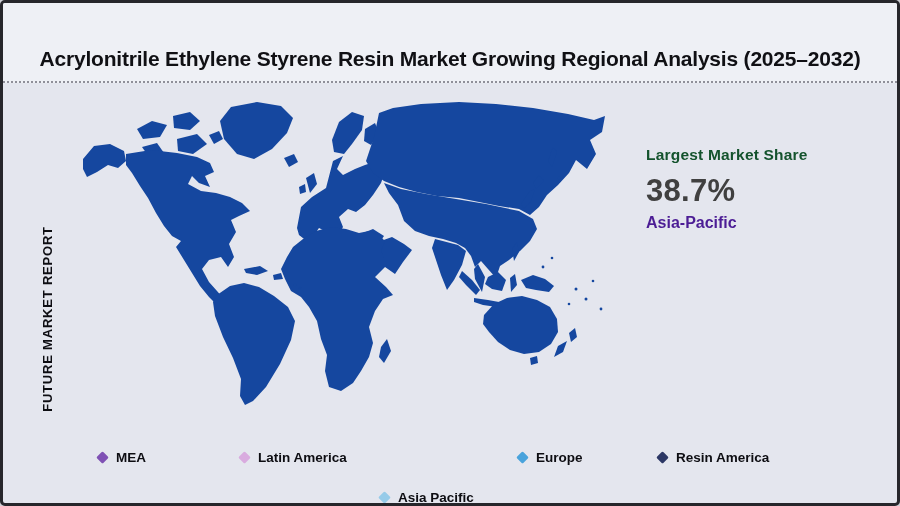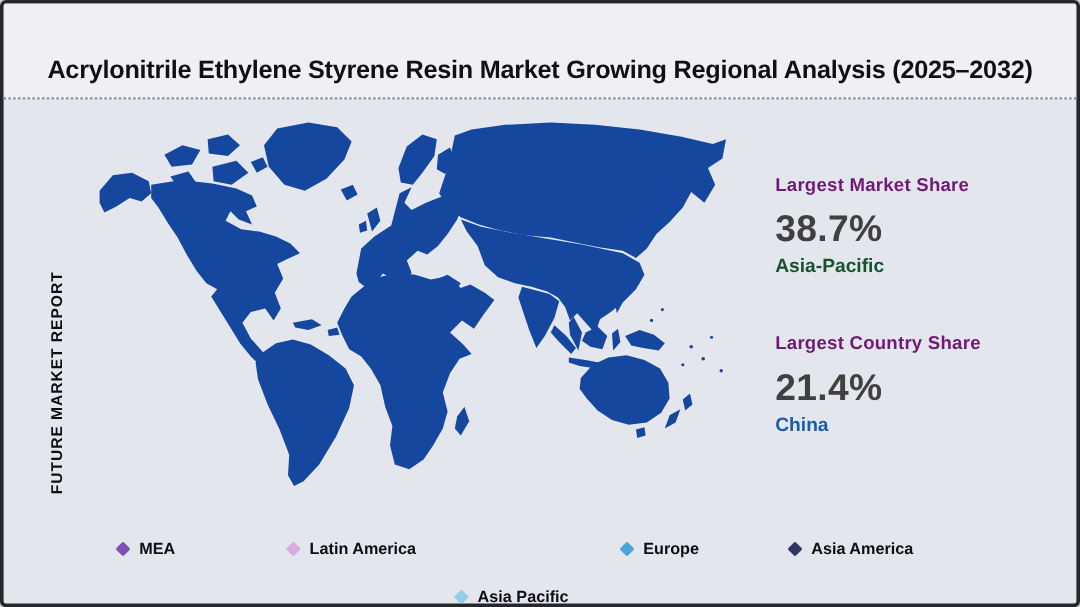--- a/index.html
+++ b/index.html
@@ -26,21 +26,21 @@
   .watermark{
     position:absolute;left:44px;top:316px;
     transform:translate(-50%,-50%) rotate(-90deg);
     transform-origin:center;
     white-space:nowrap;
     font-size:13px;font-weight:bold;color:#0d0d12;letter-spacing:0.8px;
   }
   .map-wrap{position:absolute;left:78px;top:96px;width:535px;height:315px;}
   .stats{position:absolute;left:643px;top:143px;width:240px;}
   .stat + .stat{margin-top:46px;}
-  .stat-label{font-size:15.5px;font-weight:bold;color:#701a75;letter-spacing:0.2px;}
+  .stat-label{font-size:15.5px;font-weight:bold;color:#14532d;letter-spacing:0.2px;}
   .stat-value{font-size:31px;font-weight:bold;color:#404040;margin-top:9px;letter-spacing:0.3px;}
   .stat-region{font-size:16px;font-weight:bold;margin-top:5px;}
   .legend{position:absolute;top:447px;left:0;width:100%;height:20px;}
   .legend-item{position:absolute;display:flex;align-items:center;gap:9px;}
   .legend-item:nth-child(1){left:95px;align-items:center;}
   .legend-item:nth-child(2){left:237px;align-items:center;}
   .legend-item:nth-child(3){left:377px;margin-top:40px;}
   .legend-item:nth-child(4){left:515px;}
   .legend-item:nth-child(5){left:655px;}
   .diamond{width:9px;height:9px;transform:rotate(45deg);border-radius:1.5px;flex:0 0 auto;}
@@ -135,26 +135,21 @@
         <circle cx="214" cy="186" r="1.3"></circle>
           <circle cx="219" cy="189" r="1.2"></circle>
       </g>
     </svg>
   </div>
 
   <div class="stats">
     <div class="stat">
       <div class="stat-label">Largest Market Share</div>
       <div class="stat-value">38.7%</div>
-      <div class="stat-region" style="color: #14532d;">Asia-Pacific</div>
-    </div>
-    <div class="stat">
-      <div class="stat-label">Largest Country Share</div>
-      <div class="stat-value">21.4%</div>
-      <div class="stat-region" style="color: rgb(27, 94, 166);">China</div>
+      <div class="stat-region" style="color: #4c1d95;">Asia-Pacific</div>
     </div>
   </div>
 
   <div class="legend">
     <div class="legend-item">
       <span class="diamond" style="background: rgb(127, 81, 180);"></span>
       <span class="legend-label">MEA</span>
     </div>
     <div class="legend-item">
       <span class="diamond" style="background: rgb(217, 171, 223);"></span>
@@ -163,17 +158,17 @@
     <div class="legend-item">
       <span class="diamond" style="background: rgb(150, 203, 233);"></span>
       <span class="legend-label">Asia Pacific</span>
     </div>
     <div class="legend-item">
       <span class="diamond" style="background: rgb(73, 163, 220);"></span>
       <span class="legend-label">Europe</span>
     </div>
     <div class="legend-item">
       <span class="diamond" style="background: rgb(44, 55, 101);"></span>
-      <span class="legend-label">Asia America</span>
+      <span class="legend-label">Resin America</span>
     </div>
   </div>
 
 </div>
 
 </body></html>

